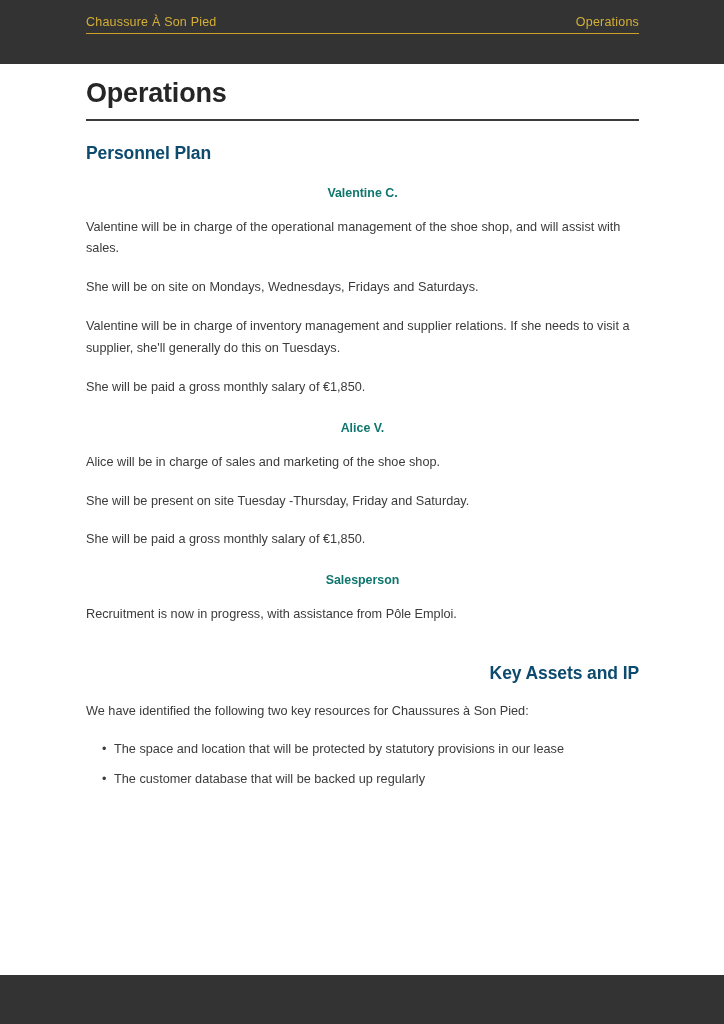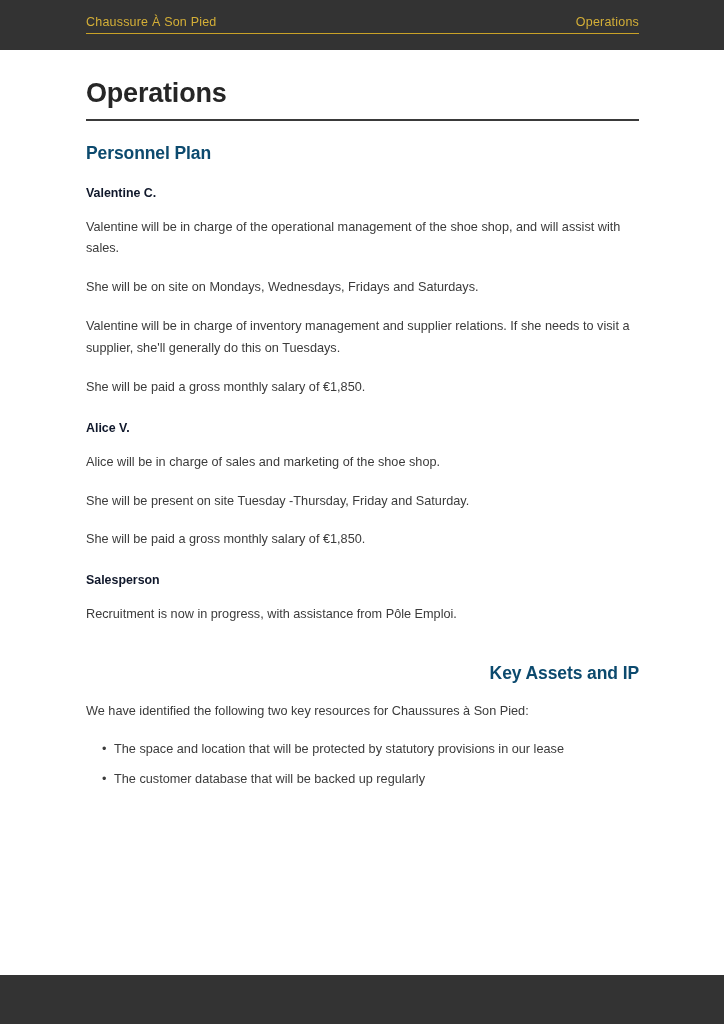--- a/index.html
+++ b/index.html
@@ -19,21 +19,21 @@
   
   .band {
     position: absolute;
     left: 0;
     width: 724px;
     background: #333333;
     box-sizing: border-box;
   }
   .band-header {
     top: 0;
-    height: 50px;
+    height: 64px;
   }
   .band-footer {
     top: 975px;
     height: 49px;
   }
 
   .band-inner {
     position: absolute;
     left: 86px;
     width: 553px;
@@ -87,22 +87,23 @@
     letter-spacing: -0.1px;
   }
   h2.section-title.spaced-top {
     margin-top: 37px;
     text-align: right;
   }
 
   h3.sub-title {
     font-size: 12.4px;
     font-weight: bold;
-    color: #0f172a;
+    color: #0f766e;
     margin: 22px 0 0 0;
+    text-align: center;
   }
 
   p.body-text {
     font-size: 12.7px;
     line-height: 1.72;
     color: #3b3b3b;
     margin: 17px 0 0 0;
   }
 
   ul.bullets {

